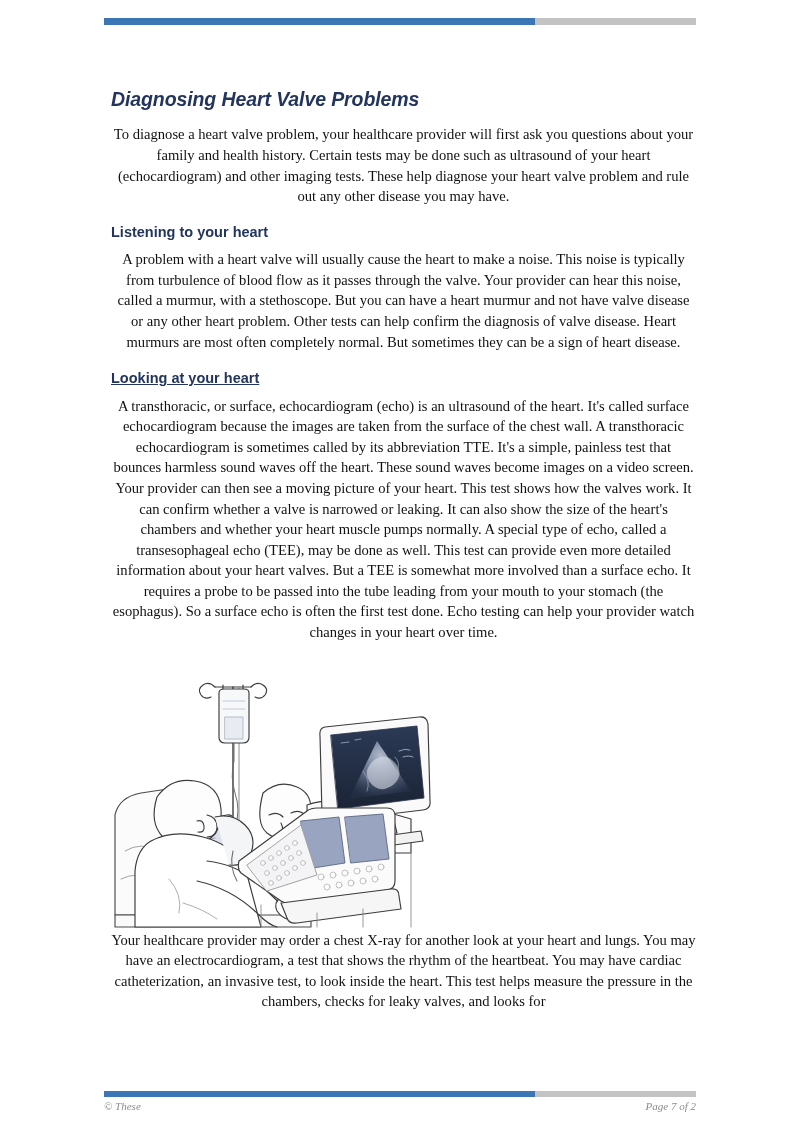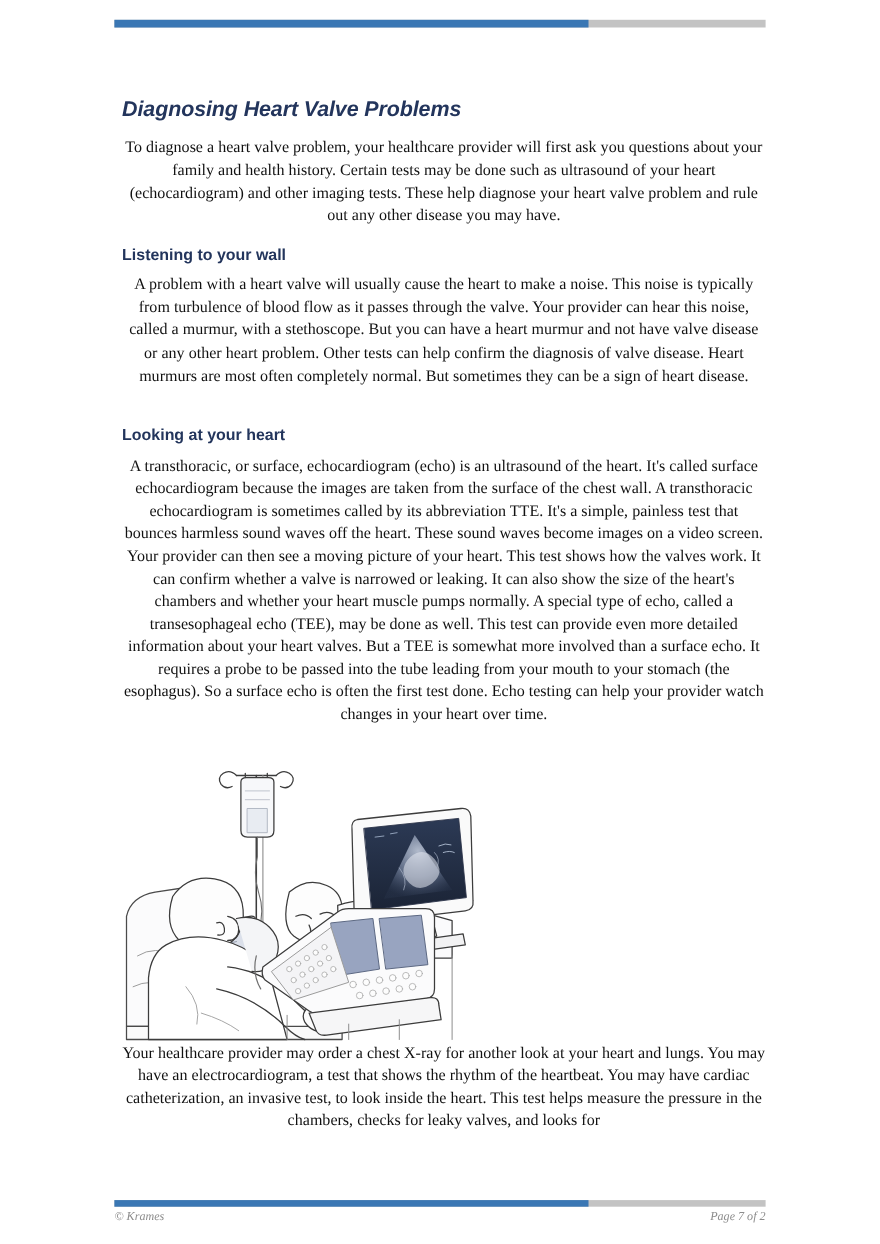--- a/index.html
+++ b/index.html
@@ -58,21 +58,21 @@
   }
 
   h2.section-title {
     font-family: "Liberation Sans", "DejaVu Sans", sans-serif;
     font-size: 14.5px;
     font-weight: bold;
     color: #23355c;
     margin: 17px 0 8px 0;
     line-height: 1.2;
   }
-  h2.section-title.spaced-top { margin-top: 36px; }
+  h2.section-title.spaced-top { margin-top: 18px; text-decoration: underline; }
 
   p.body-text {
     font-family: "Liberation Serif", "DejaVu Serif", serif;
     font-size: 14.6px;
     line-height: 20.6px;
     color: #111111;
     margin: 0 0 4px 0;
     text-align: center;
   }
 
@@ -121,21 +121,21 @@
   <div class="header-rule">
     <div class="fill"></div>
   </div>
 
   <div class="content">
 
     <h1 class="doc-title">Diagnosing Heart Valve Problems</h1>
 
     <p class="body-text">To diagnose a heart valve problem, your healthcare provider will first ask you questions about your family and health history. Certain tests may be done such as ultrasound of your heart (echocardiogram) and other imaging tests. These help diagnose your heart valve problem and rule out any other disease you may have.</p>
 
-    <h2 class="section-title">Listening to your wall</h2>
+    <h2 class="section-title">Listening to your heart</h2>
     <p class="body-text">A problem with a heart valve will usually cause the heart to make a noise. This noise is typically from turbulence of blood flow as it passes through the valve. Your provider can hear this noise, called a murmur, with a stethoscope. But you can have a heart murmur and not have valve disease or any other heart problem. Other tests can help confirm the diagnosis of valve disease. Heart murmurs are most often completely normal. But sometimes they can be a sign of heart disease.</p>
 
     <h2 class="section-title spaced-top">Looking at your heart</h2>
     <p class="body-text">A transthoracic, or surface, echocardiogram (echo) is an ultrasound of the heart. It's called surface echocardiogram because the images are taken from the surface of the chest wall. A transthoracic echocardiogram is sometimes called by its abbreviation TTE. It's a simple, painless test that bounces harmless sound waves off the heart. These sound waves become images on a video screen. Your provider can then see a moving picture of your heart. This test shows how the valves work. It can confirm whether a valve is narrowed or leaking. It can also show the size of the heart's chambers and whether your heart muscle pumps normally. A special type of echo, called a transesophageal echo (TEE), may be done as well. This test can provide even more detailed information about your heart valves. But a TEE is somewhat more involved than a surface echo. It requires a probe to be passed into the tube leading from your mouth to your stomach (the esophagus). So a surface echo is often the first test done. Echo testing can help your provider watch changes in your heart over time.</p>
 
     <div class="figure">
       <svg viewBox="0 0 320 265" xmlns="http://www.w3.org/2000/svg">
         <defs>
           <linearGradient id="echoGrad" x1="0" y1="0" x2="0" y2="1">
             <stop offset="0%" stop-color="#2c3a55"></stop>
@@ -291,17 +291,17 @@
 
     <p class="body-text">Your healthcare provider may order a chest X-ray for another look at your heart and lungs. You may have an electrocardiogram, a test that shows the rhythm of the heartbeat. You may have cardiac catheterization, an invasive test, to look inside the heart. This test helps measure the pressure in the chambers, checks for leaky valves, and looks for</p>
 
   </div>
 
   <div class="footer-rule">
     <div class="fill"></div>
   </div>
 
   <div class="footer-text">
-    <span>© Krames</span>
+    <span>© These</span>
     <span>Page 7 of 2</span>
   </div>
 
 </div>
 
 </body></html>

